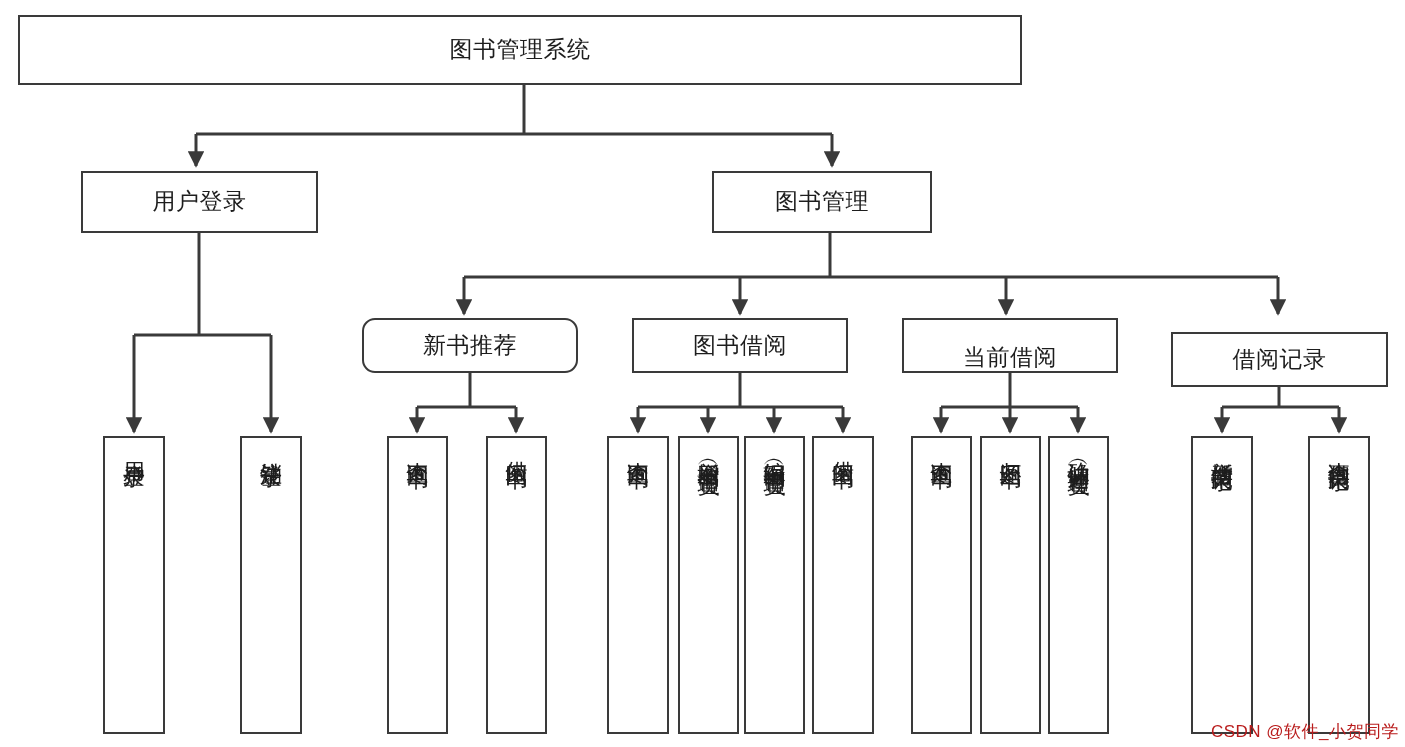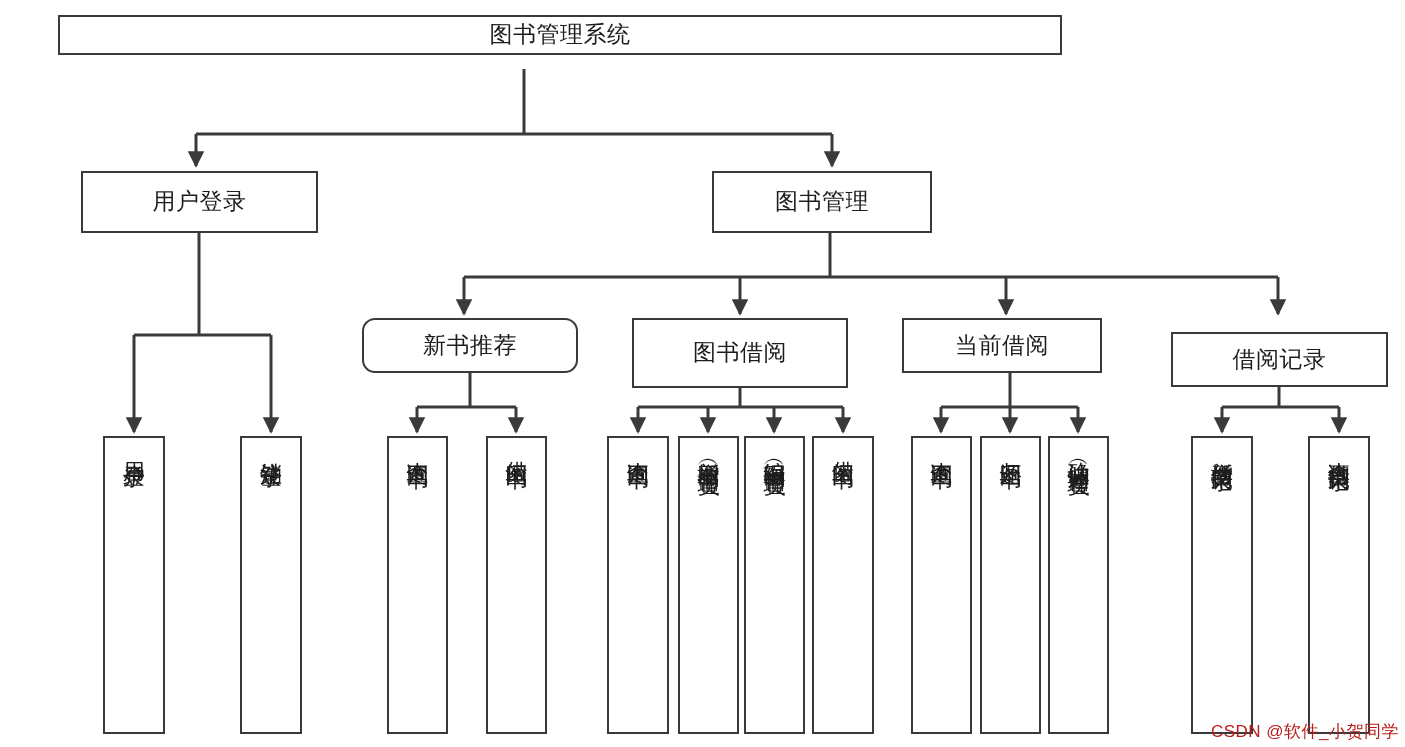--- a/index.html
+++ b/index.html
@@ -119,38 +119,38 @@
       <path d="M 1010 407 L 1010 432" marker-end="url(#arrow)"></path>
       <path d="M 1078 407 L 1078 432" marker-end="url(#arrow)"></path>
 
       <path d="M 1279 373 L 1279 407"></path>
       <path d="M 1222 407 L 1339 407"></path>
       <path d="M 1222 407 L 1222 432" marker-end="url(#arrow)"></path>
       <path d="M 1339 407 L 1339 432" marker-end="url(#arrow)"></path>
     </g>
   </svg>
 
-  <div class="node horizontal" style="left:18px; top:15px; width:1004px; height:40px;margin-left:40px;">
+  <div class="node horizontal" style="left:18px; top:15px; width:1004px; height:70px;">
     <span class="label">图书管理系统</span>
   </div>
 
   <div class="node horizontal" style="left:81px; top:171px; width:237px; height:62px;">
     <span class="label">用户登录</span>
   </div>
   <div class="node horizontal" style="left:712px; top:171px; width:220px; height:62px;">
     <span class="label">图书管理</span>
   </div>
 
   <div class="node horizontal" style="left:362px; top:318px; width:216px; height:55px;border-radius:13px;">
     <span class="label">新书推荐</span>
   </div>
-  <div class="node horizontal" style="left:632px; top:318px; width:216px; height:70px;">
+  <div class="node horizontal" style="left:632px; top:318px; width:216px; height:55px;">
     <span class="label">图书借阅</span>
   </div>
-  <div class="node horizontal" style="left:902px; top:318px; width:200px; height:55px;">
+  <div class="node horizontal" style="left:902px; top:318px; width:216px; height:55px;align-items:flex-end;">
     <span class="label">当前借阅</span>
   </div>
   <div class="node horizontal" style="left:1171px; top:332px; width:217px; height:55px;">
     <span class="label">借阅记录</span>
   </div>
 
   <div class="node vertical" style="left:103px; top:436px; width:62px; height:298px;">
     <span class="label">用户登录</span>
   </div>
   <div class="node vertical" style="left:240px; top:436px; width:62px; height:298px;">

